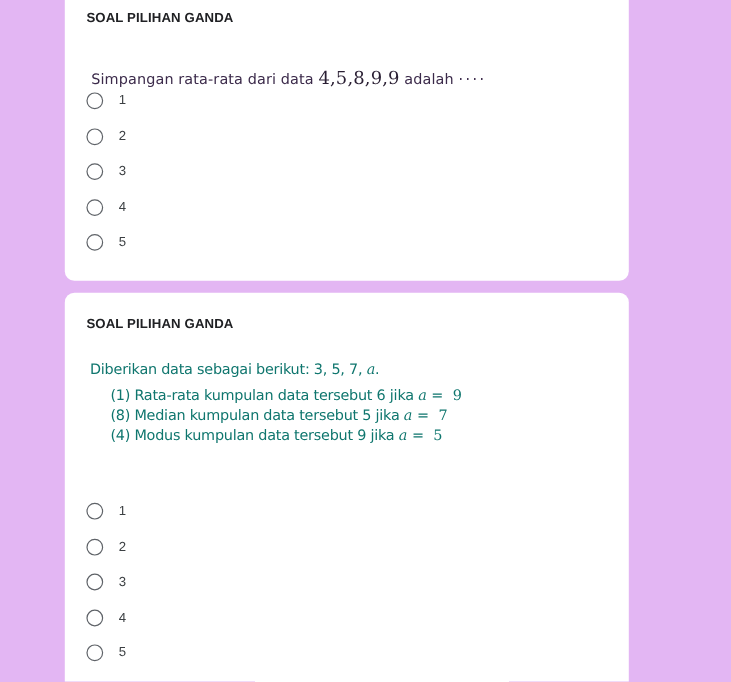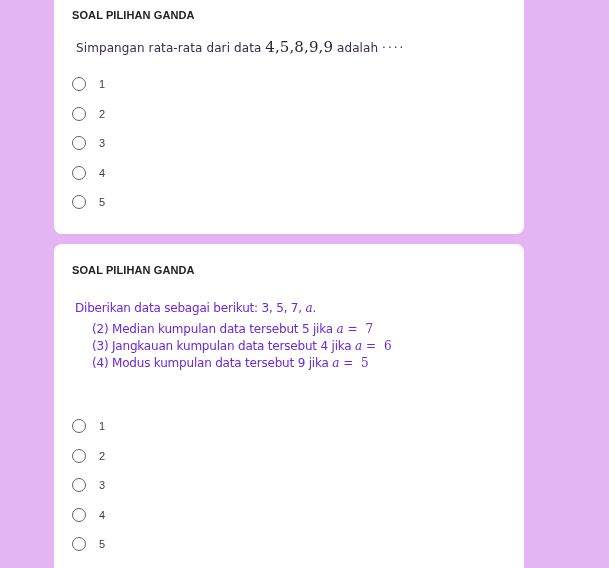--- a/index.html
+++ b/index.html
@@ -39,21 +39,21 @@
       font-weight: bold;
       color: #202124;
       letter-spacing: 0.1px;
     }
     .card-1 .section-title { top: 21px; }
     .card-2 .section-title { top: 20px; }
 
     .q1-text {
       position: absolute;
       left: 22px;
-      top: 50px;
+      top: 68px;
       font-size: 12px;
       color: #3b2a4a;
       white-space: nowrap;
       font-family: "DejaVu Sans", sans-serif;
       letter-spacing: 0.1px;
       text-align: center;
     }
     .q1-text .math {
       font-family: "DejaVu Serif", serif;
       font-size: 15px;
@@ -86,21 +86,21 @@
       margin-left: 13px;
       font-size: 11px;
       color: #3c4043;
     }
 
     .q2-block {
       position: absolute;
       left: 21px;
       top: 56px;
       font-family: "DejaVu Sans", sans-serif;
-      color: #6d28d9;
+      color: #0f766e;
       font-size: 12px;
     }
     .q2-line {
       white-space: nowrap;
       height: 16px;
       line-height: 16px;
       letter-spacing: -0.2px;
     }
     .statements {
       margin-left: 17px;
@@ -152,22 +152,22 @@
     </div>
   </div>
 
   <div class="card card-2">
     <div class="section-title">SOAL PILIHAN GANDA</div>
 
     <div class="q2-block">
       <div class="q2-line"><span>Diberikan data sebagai berikut: 3, 5, 7, </span><span class="var">a</span><span>.</span></div>
 
       <div class="statements">
-        <div class="q2-line"><span>(2) Median kumpulan data tersebut 5 jika </span><span class="var">a</span><span class="eq">=</span><span class="eq">7</span></div>
-        <div class="q2-line"><span>(3) Jangkauan kumpulan data tersebut 4 jika </span><span class="var">a</span><span class="eq">=</span><span class="eq">6</span></div>
+        <div class="q2-line"><span>(1) Rata-rata kumpulan data tersebut 6 jika </span><span class="var">a</span><span class="eq">=</span><span class="eq">9</span></div>
+        <div class="q2-line"><span>(8) Median kumpulan data tersebut 5 jika </span><span class="var">a</span><span class="eq">=</span><span class="eq">7</span></div>
         <div class="q2-line"><span>(4) Modus kumpulan data tersebut 9 jika </span><span class="var">a</span><span class="eq">=</span><span class="eq">5</span></div>
       </div>
     </div>
 
     <div class="options" style="top:173px;">
       <div class="option" style="top:0px;">
         <span class="radio"></span>
         <span class="option-label">1</span>
       </div>
       <div class="option" style="top:29.5px;">

